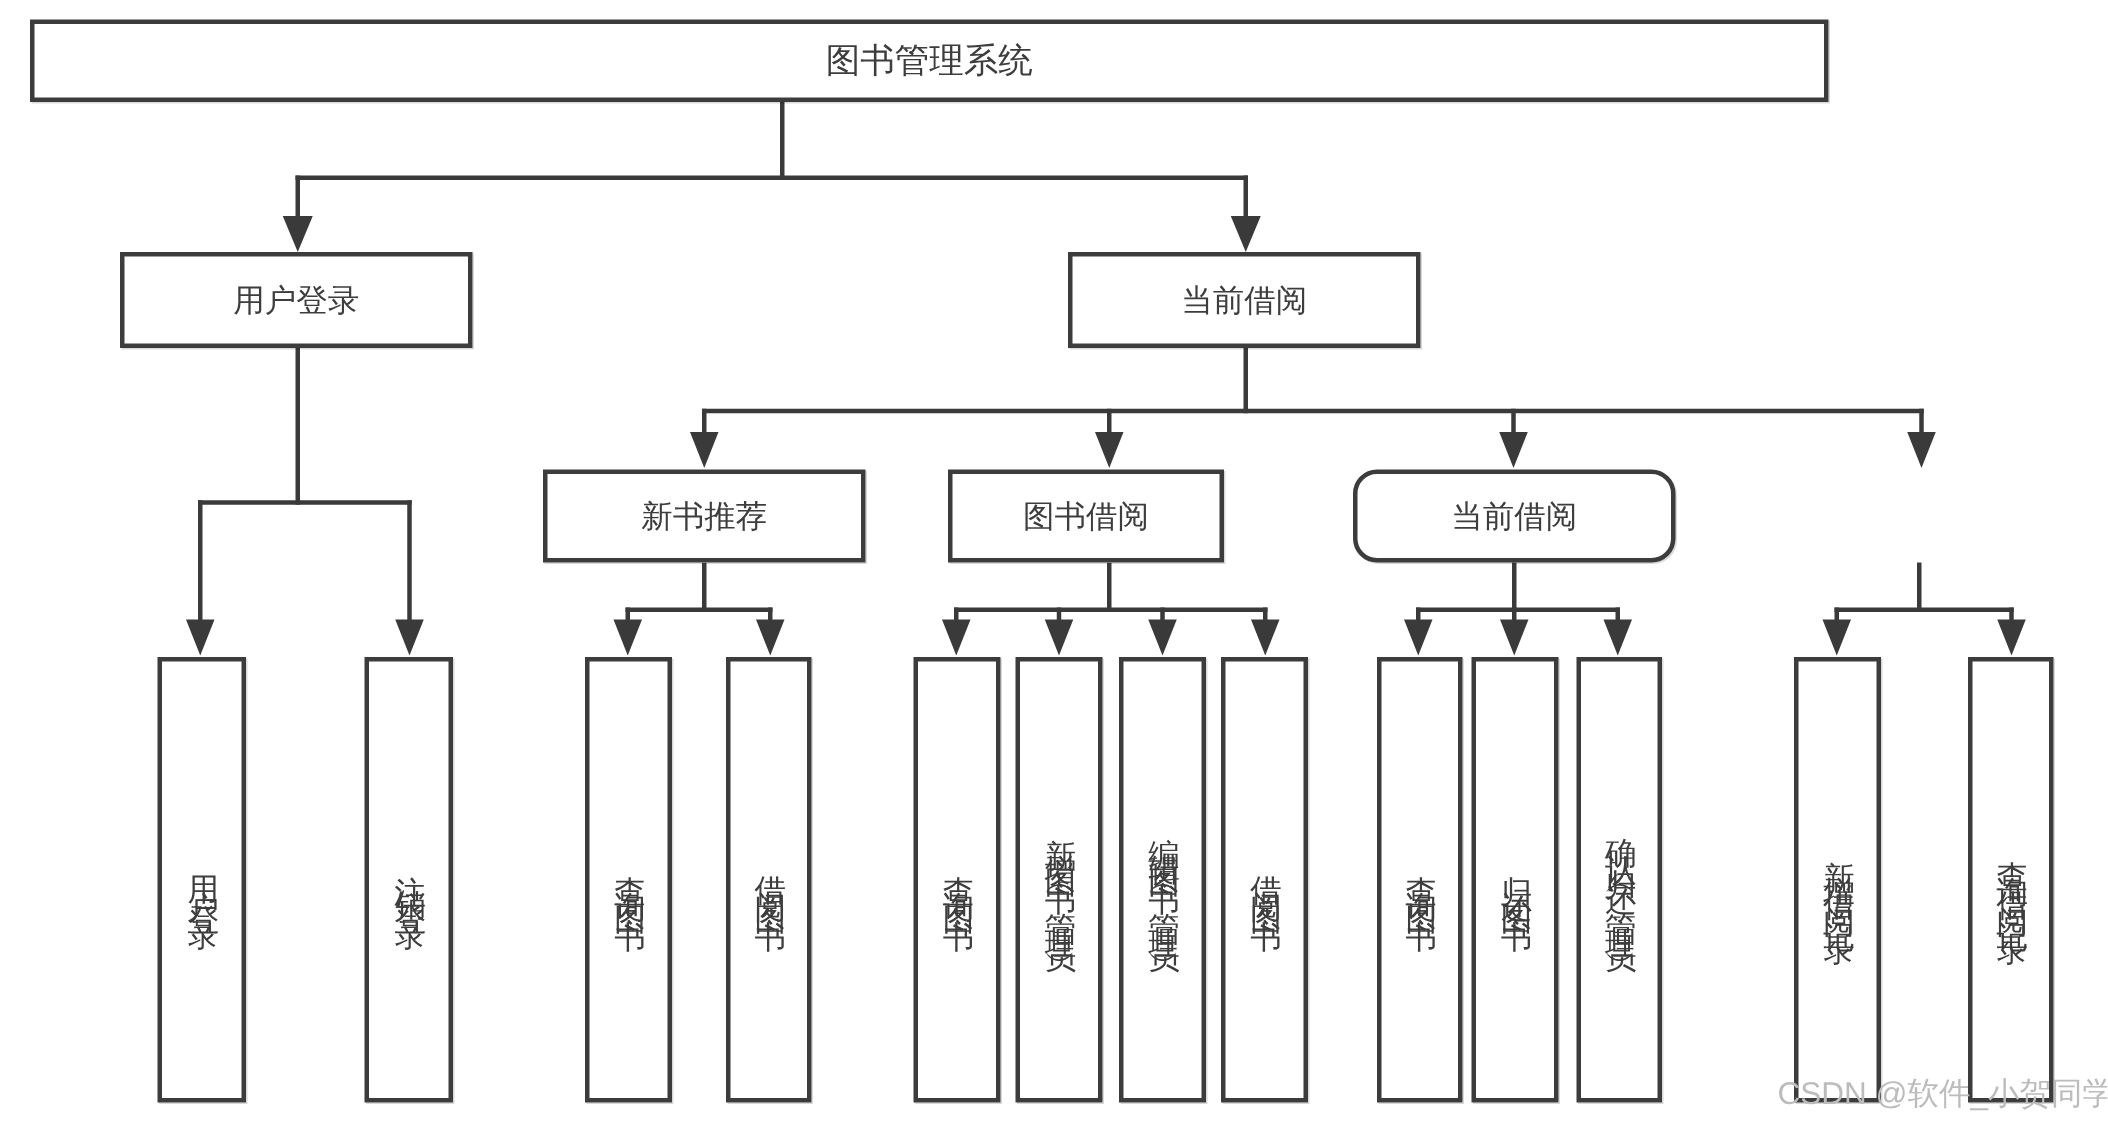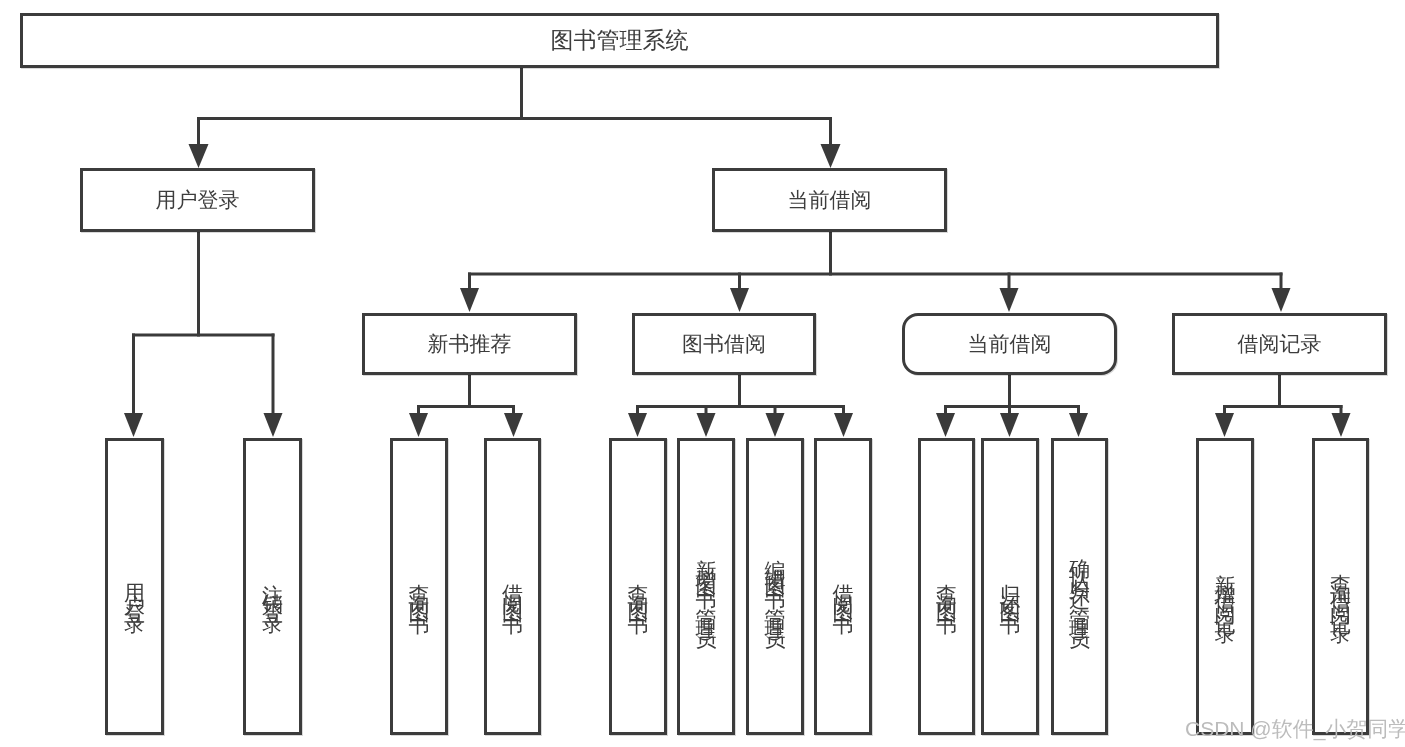--- a/index.html
+++ b/index.html
@@ -150,23 +150,20 @@
 
   <div class="box node" style="left:362px; top:313px; width:215px; height:62px;">
     <span>新书推荐</span>
   </div>
   <div class="box node" style="left:632px; top:313px; width:184px; height:62px;">
     <span>图书借阅</span>
   </div>
   <div class="box node" style="left:902px; top:313px; width:215px; height:62px;border-radius:16px;">
     <span>当前借阅</span>
   </div>
-  <div class="box node" style="left:1172px; top:313px; width:215px; height:62px;">
-    <span>借阅记录</span>
-  </div>
 
   <div class="box leaf" style="left:105px; top:438px; width:59px; height:297px;">
     <span>用户登录</span>
   </div>
   <div class="box leaf" style="left:243px; top:438px; width:59px; height:297px;">
     <span>注销登录</span>
   </div>
 
   <div class="box leaf" style="left:390px; top:438px; width:58px; height:297px;">
     <span>查询图书</span>

